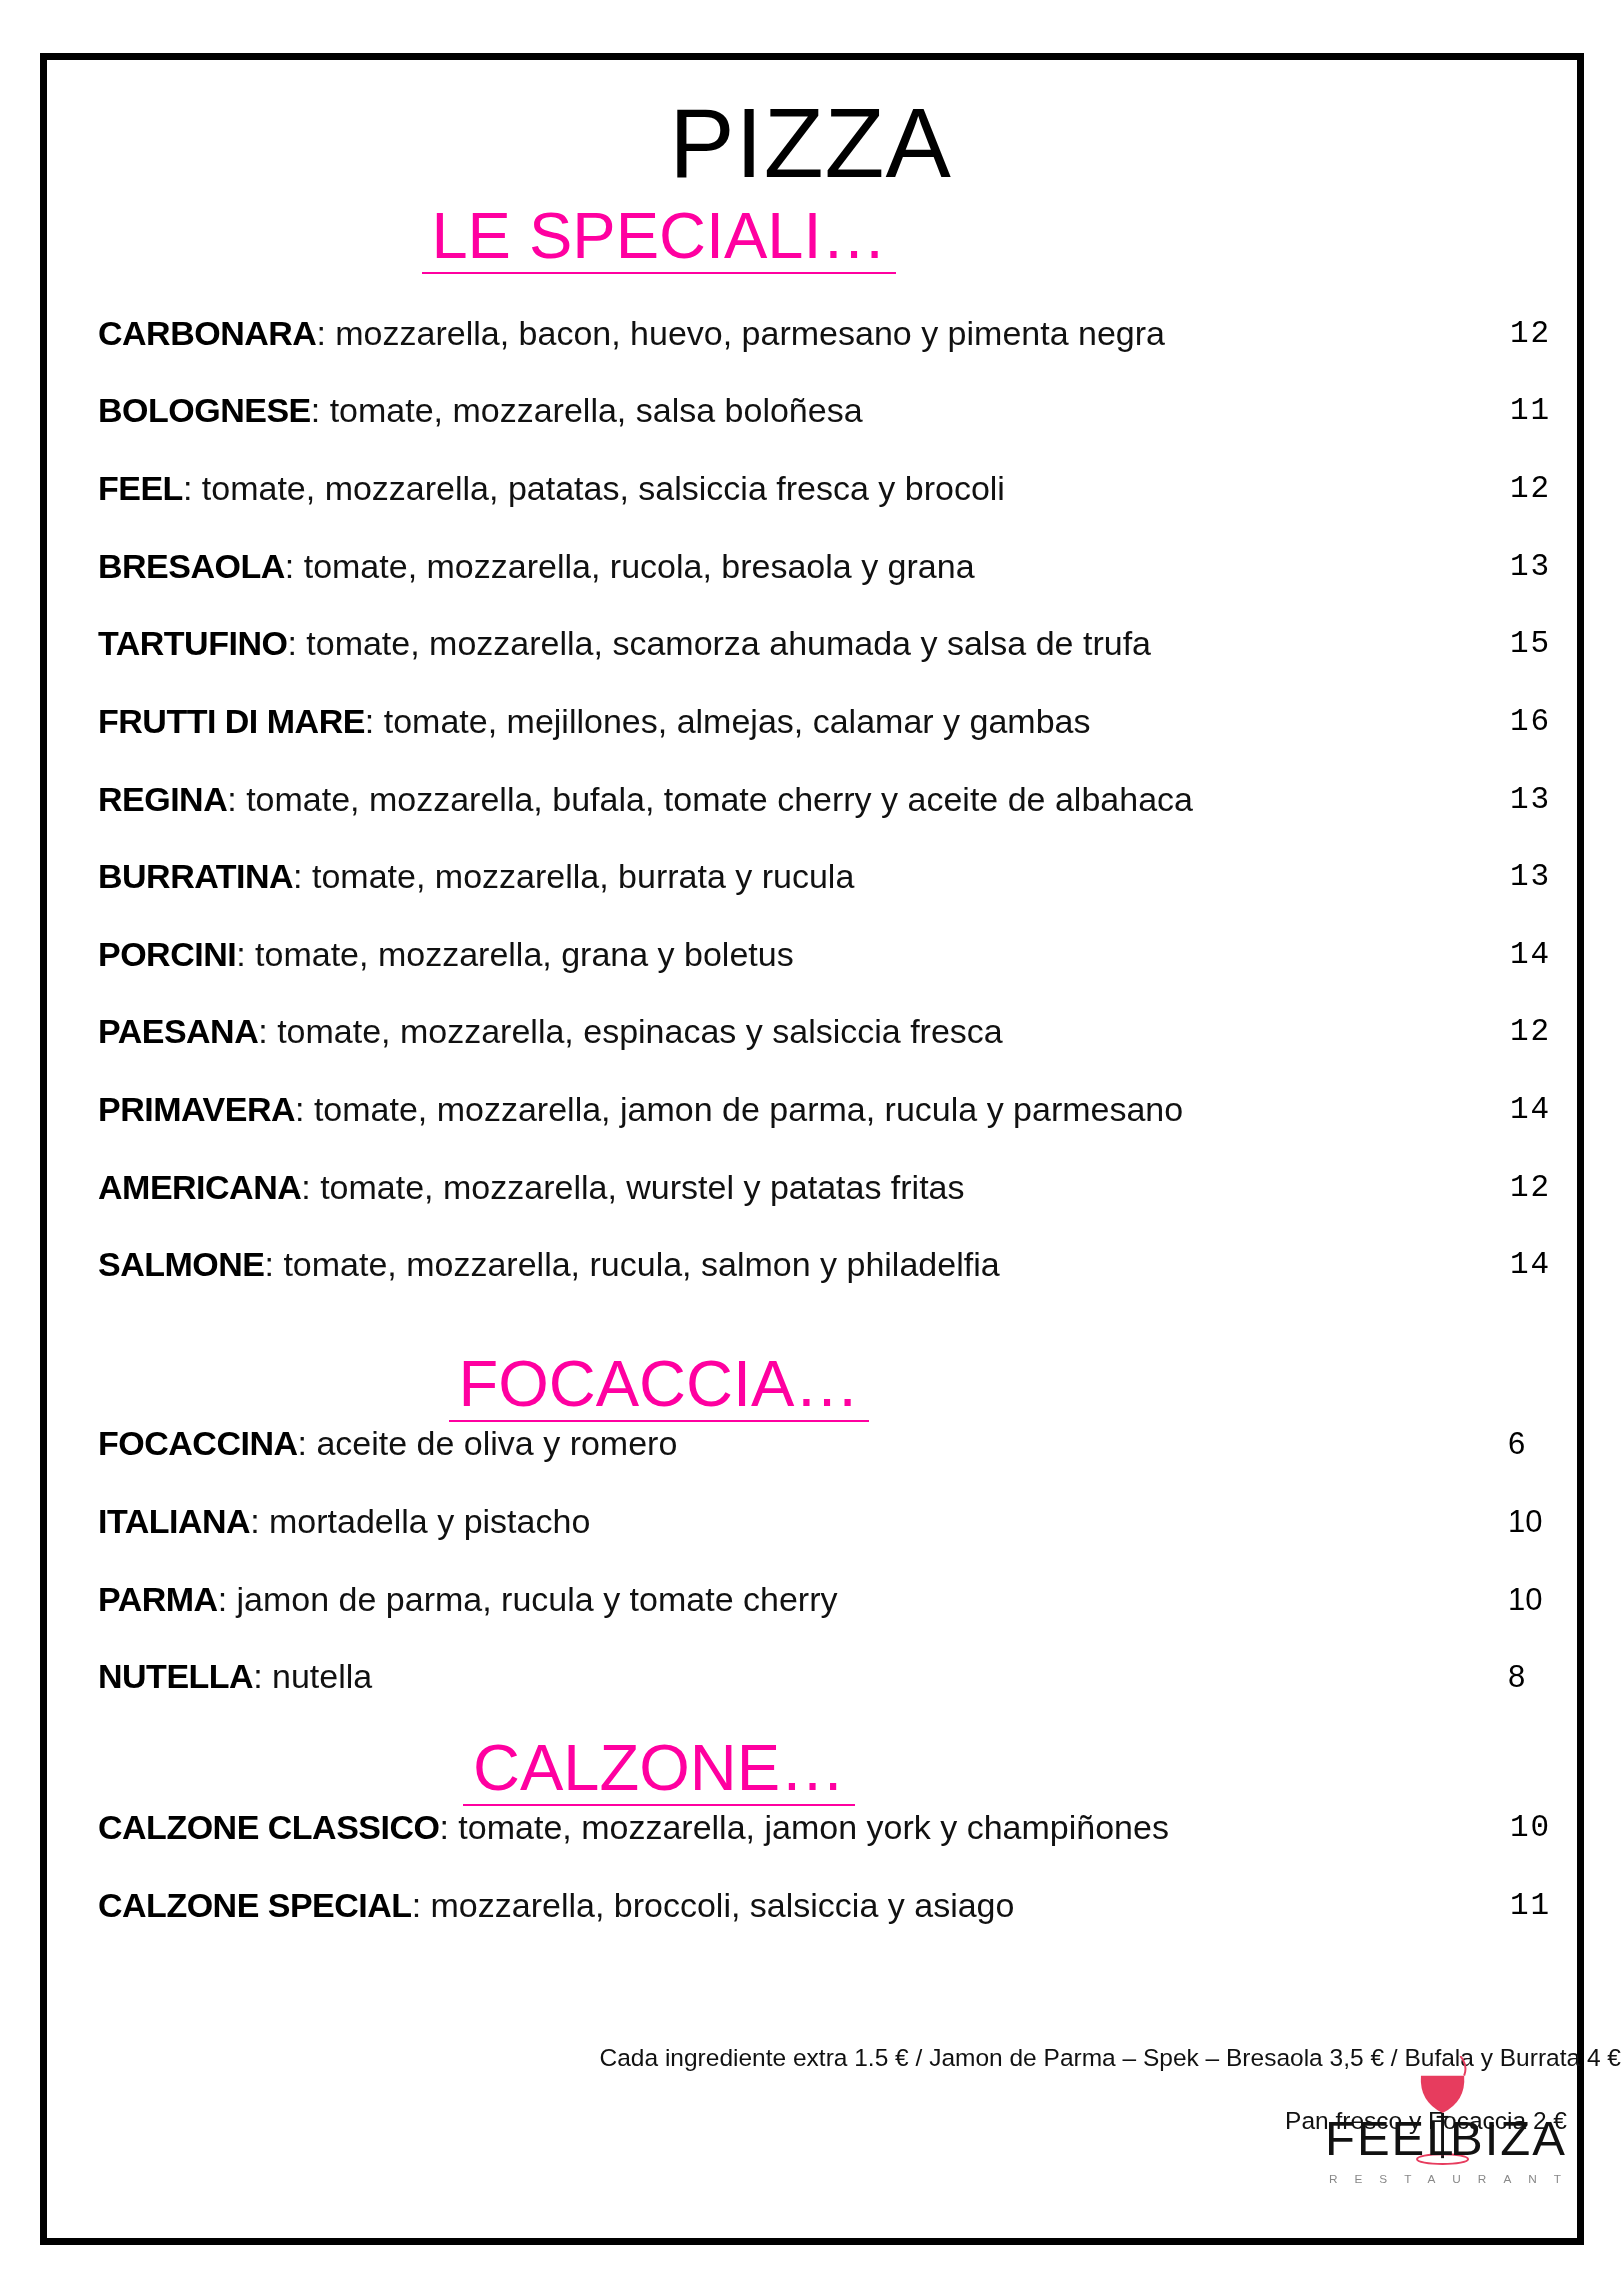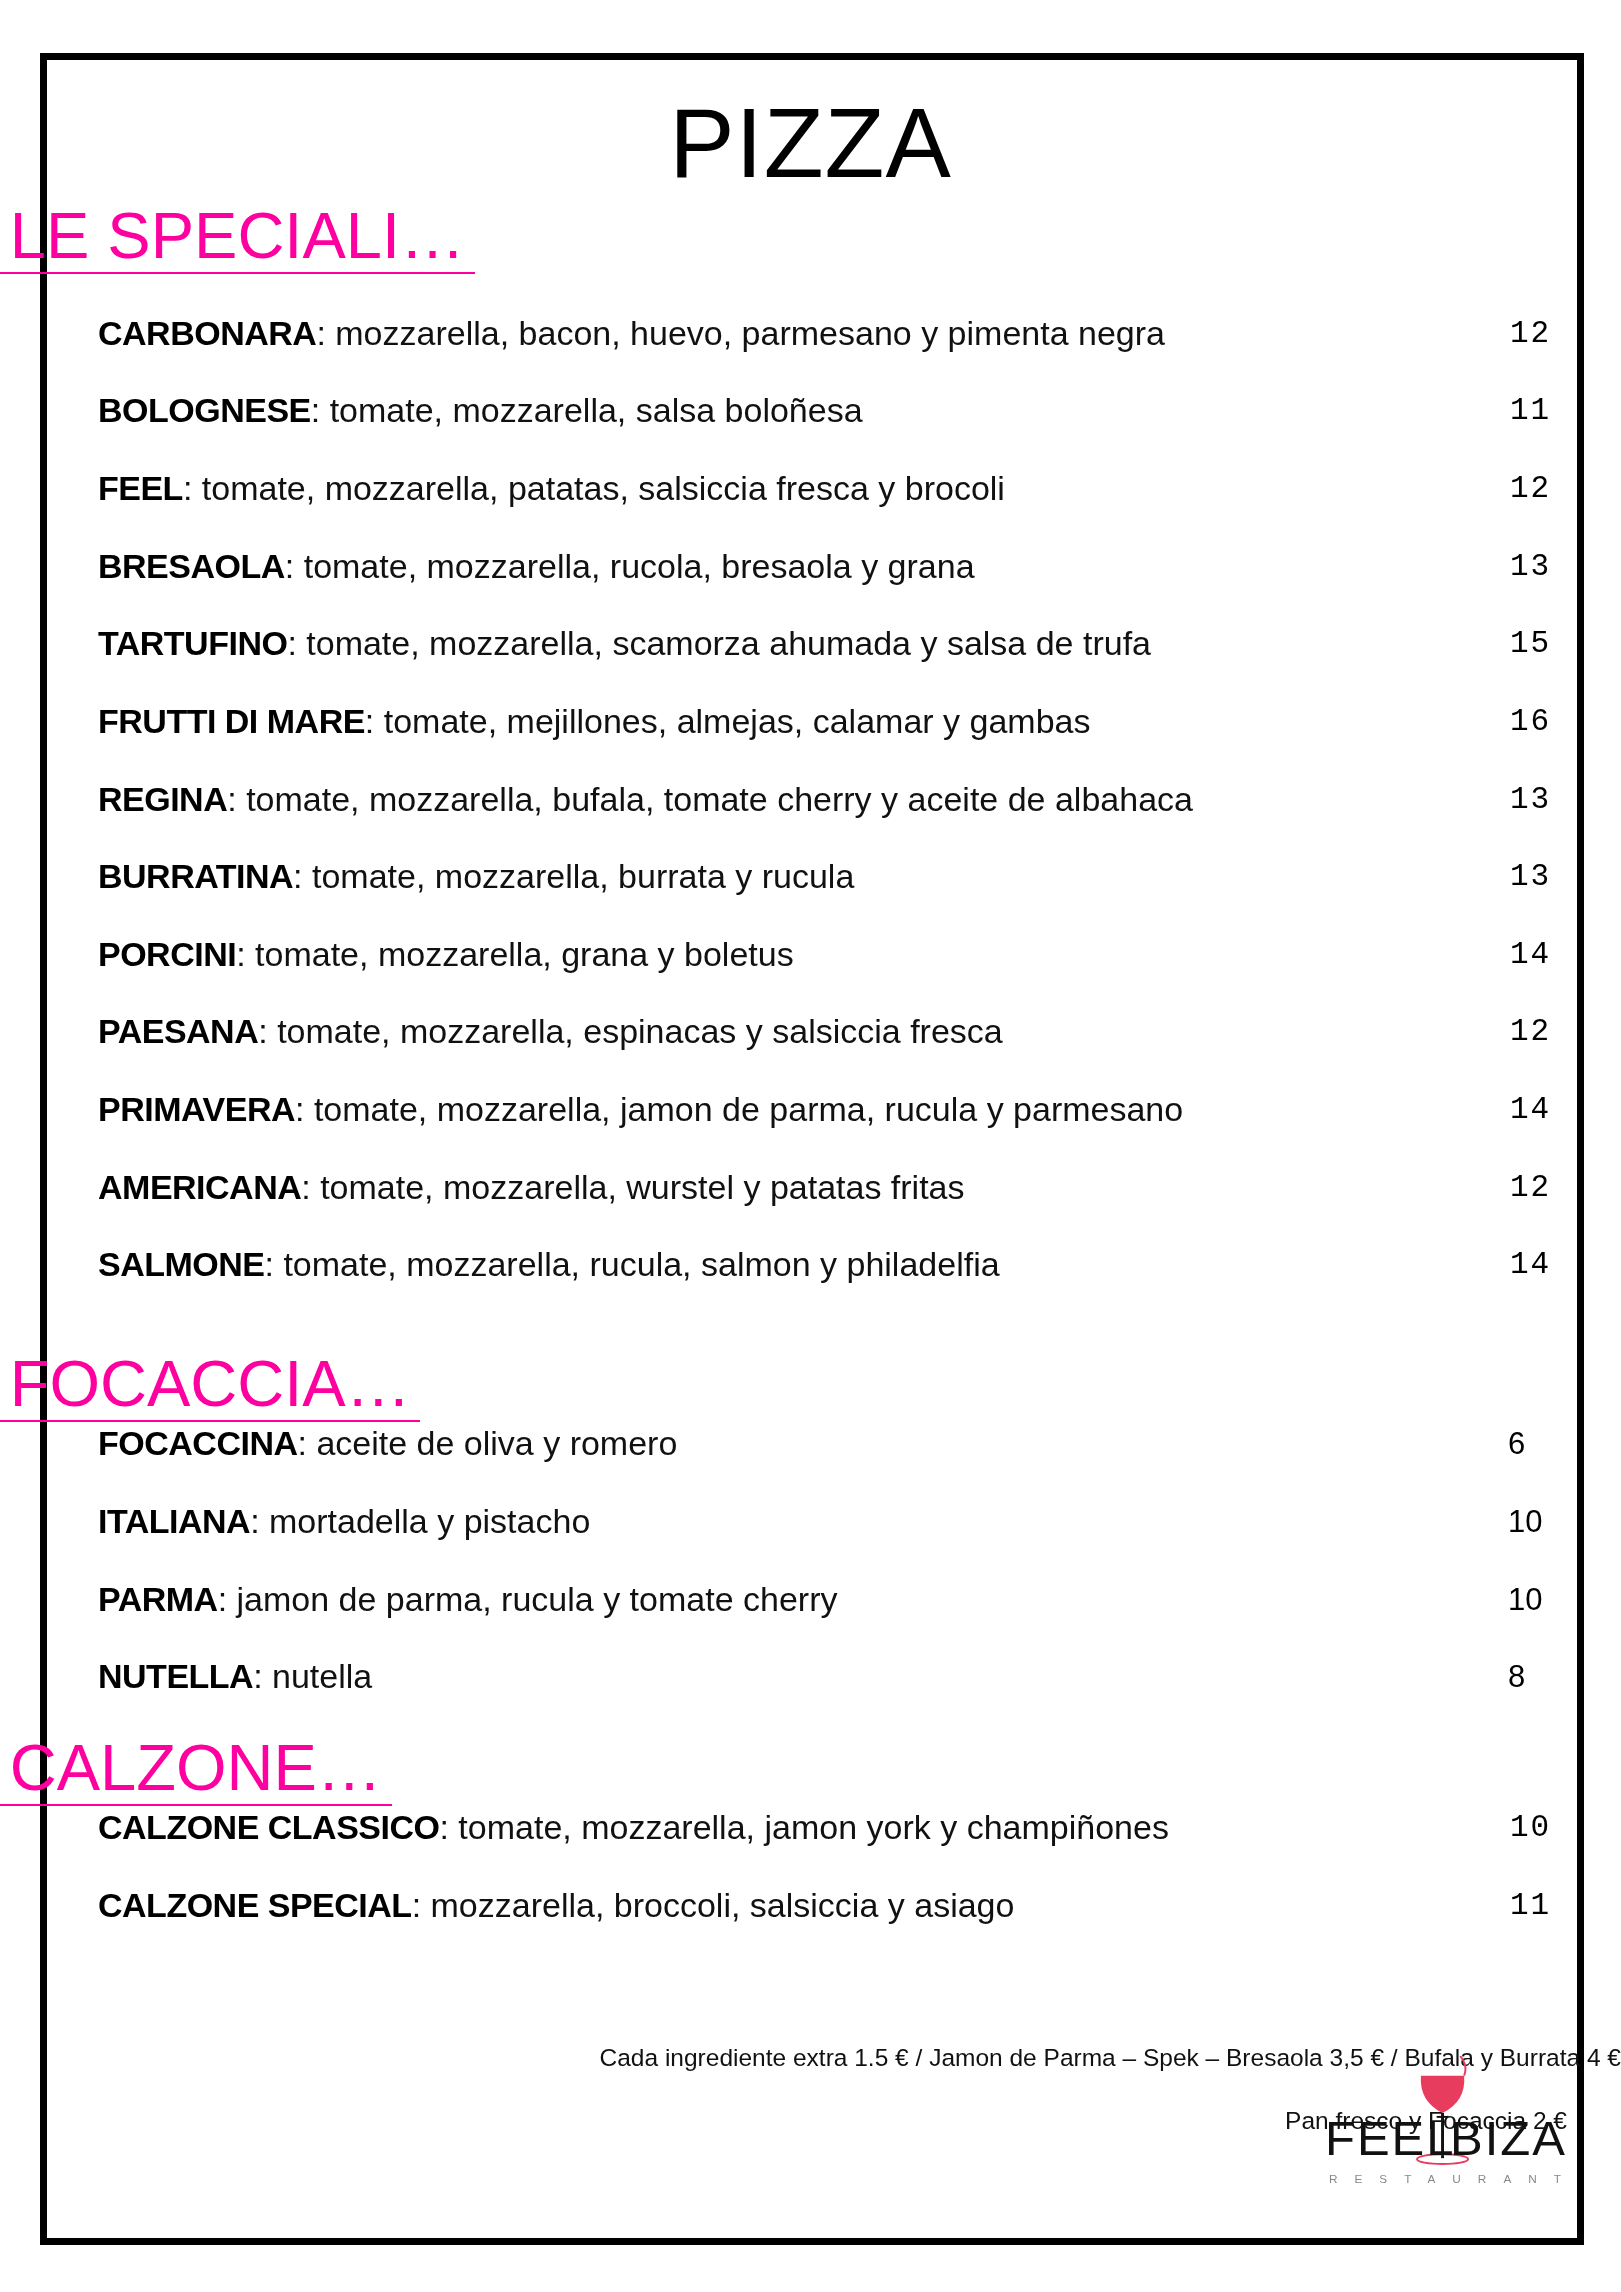--- a/index.html
+++ b/index.html
@@ -2,21 +2,21 @@
 <html><head>
 <meta charset="utf-8">
 <style>
   html, body { margin: 0; padding: 0; background: #ffffff; }
   body { width: 1621px; height: 2293px; position: relative; overflow: hidden;
          font-family: "Liberation Sans", "DejaVu Sans", sans-serif; color: #000; }
   .frame { position: absolute; left: 40px; top: 53px; width: 1544px; height: 2192px;
            box-sizing: border-box; border: 7.8px solid #000; }
   .title { position: absolute; left: 0; width: 1621px; top: 94px; text-align: center;
            font-size: 98px; line-height: 98px; font-weight: normal; letter-spacing: 1px; }
-  .section-head { position: absolute; left: 0; width: 1318px; text-align: left; }
+  .section-head { position: absolute; left: 0; width: 1318px; text-align: center; }
   .section-head span { display: inline-block; color: var(--accent); font-size: 65px; line-height: 65px;
            padding: 0 9.8px 3.9px 9.8px; border-bottom: 2px solid var(--accent); }
   .row { position: absolute; left: 98px; width: 1460px; height: 49px; font-size: 34px; line-height: 49px;
          white-space: nowrap; }
   .row .name { font-weight: bold; letter-spacing: -0.5px; margin-top: 20px; }
   .row .desc { font-weight: normal; color: #111; }
   .price { position: absolute; top: 0; font-size: 31px; line-height: 49px; }
   .price.mono { right: 6.9px; font-family: "Liberation Mono", "DejaVu Sans Mono", monospace; letter-spacing: 2px; }
   .price.left { left: 1410px; font-family: "Liberation Sans", sans-serif; }
   .footer-line { position: absolute; left: 0; width: 1621px; text-align: right; font-size: 24.5px; color: #111; }

